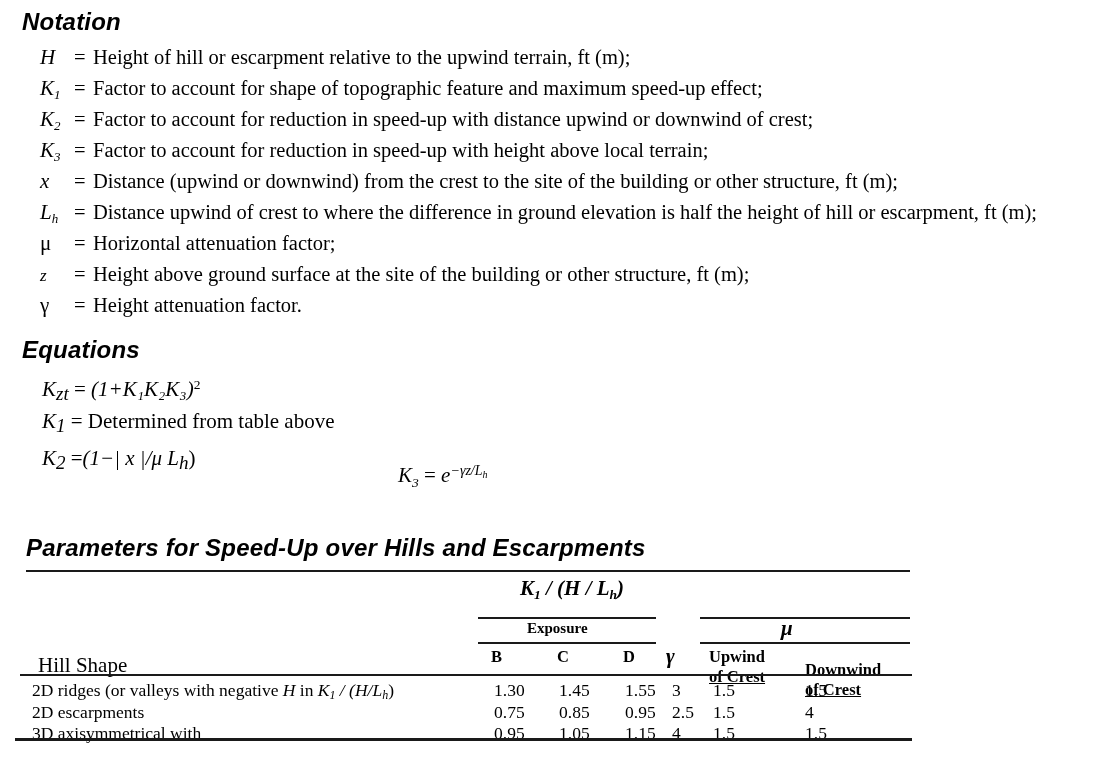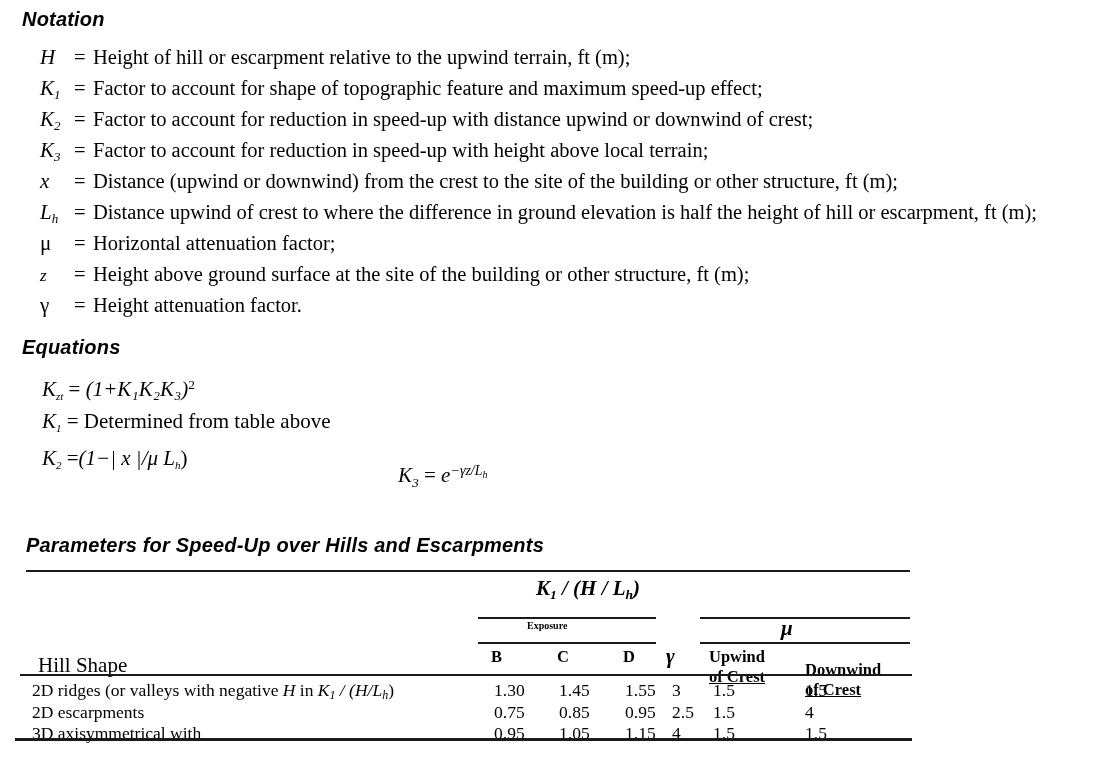--- a/index.html
+++ b/index.html
@@ -15,21 +15,21 @@
     color: #000000;
     overflow: hidden;
   }
 
   
   .section-heading {
     position: absolute;
     font-family: "Liberation Sans", sans-serif;
     font-weight: bold;
     font-style: italic;
-    font-size: 20px;
+    font-size: 24px;
     letter-spacing: 0.2px;
     white-space: nowrap;
   }
   #notation-heading { left: 22px; top: 8px; }
   #equations-heading { left: 22px; top: 336px; }
   #table-heading { left: 26px; top: 534px; }
 
   
   #notation-list {
     position: absolute;
@@ -75,21 +75,21 @@
   }
   .equation-row {
     position: relative;
     height: 37px;
     white-space: nowrap;
     font-size: 21px;
     line-height: 37px;
     font-style: italic;
   }
   .equation-row .upright { font-style: normal; }
-  .eq-sub { font-size: 11px; vertical-align: -4px; }
+  .eq-sub { font-size: 19px; vertical-align: -4px; }
   .eq-sup { font-size: 13.5px; vertical-align: 7px; font-style: normal; }
   #eq-k3 {
     position: absolute;
     left: 398px;
     top: 463px;
     font-size: 21px;
     font-style: italic;
     white-space: nowrap;
     text-align: center;
   }
@@ -114,34 +114,34 @@
   #rule-top      { left: 26px;  top: 10px;  width: 884px; height: 2px; }
   #rule-exposure { left: 478px; top: 57px;  width: 178px; height: 2px; }
   #rule-mu       { left: 700px; top: 57px;  width: 210px; height: 2px; }
   #rule-exposure-bottom { left: 478px; top: 82px; width: 178px; height: 2px; }
   #rule-mu-bottom{ left: 700px; top: 82px;  width: 210px; height: 2px; }
   #rule-header   { left: 20px;  top: 114px; width: 892px; height: 2px; }
   #rule-bottom   { left: 15px;  top: 178px; width: 897px; height: 3px; }
 
   .hdr-k1 {
     position: absolute;
-    left: 536px;
+    left: 520px;
     top: 16px;
     font-size: 21px;
     font-style: italic;
     font-weight: bold;
     white-space: nowrap;
     text-align: right;
   }
   .hdr-k1 .sub { font-size: 13.5px; vertical-align: -4px; }
   .hdr-exposure {
     position: absolute;
     left: 527px;
     top: 60px;
-    font-size: 10px;
+    font-size: 15px;
     font-weight: bold;
     font-family: "Liberation Serif", serif;
   }
   .hdr-mu {
     position: absolute;
     left: 781px;
     top: 56px;
     font-size: 21px;
     font-style: italic;
     font-weight: bold;

